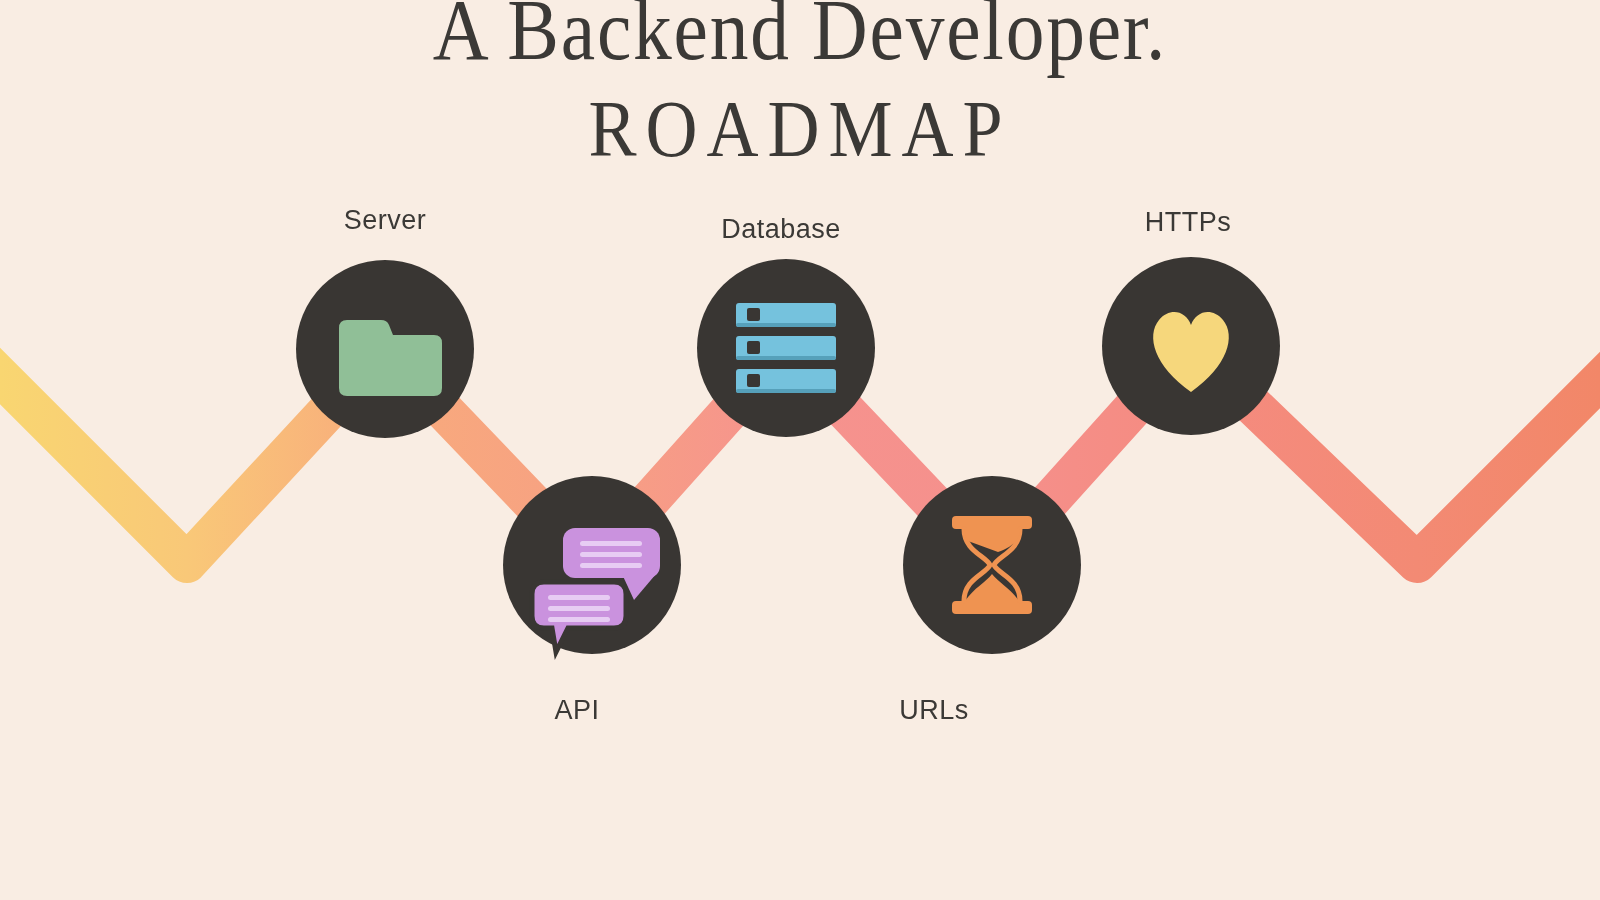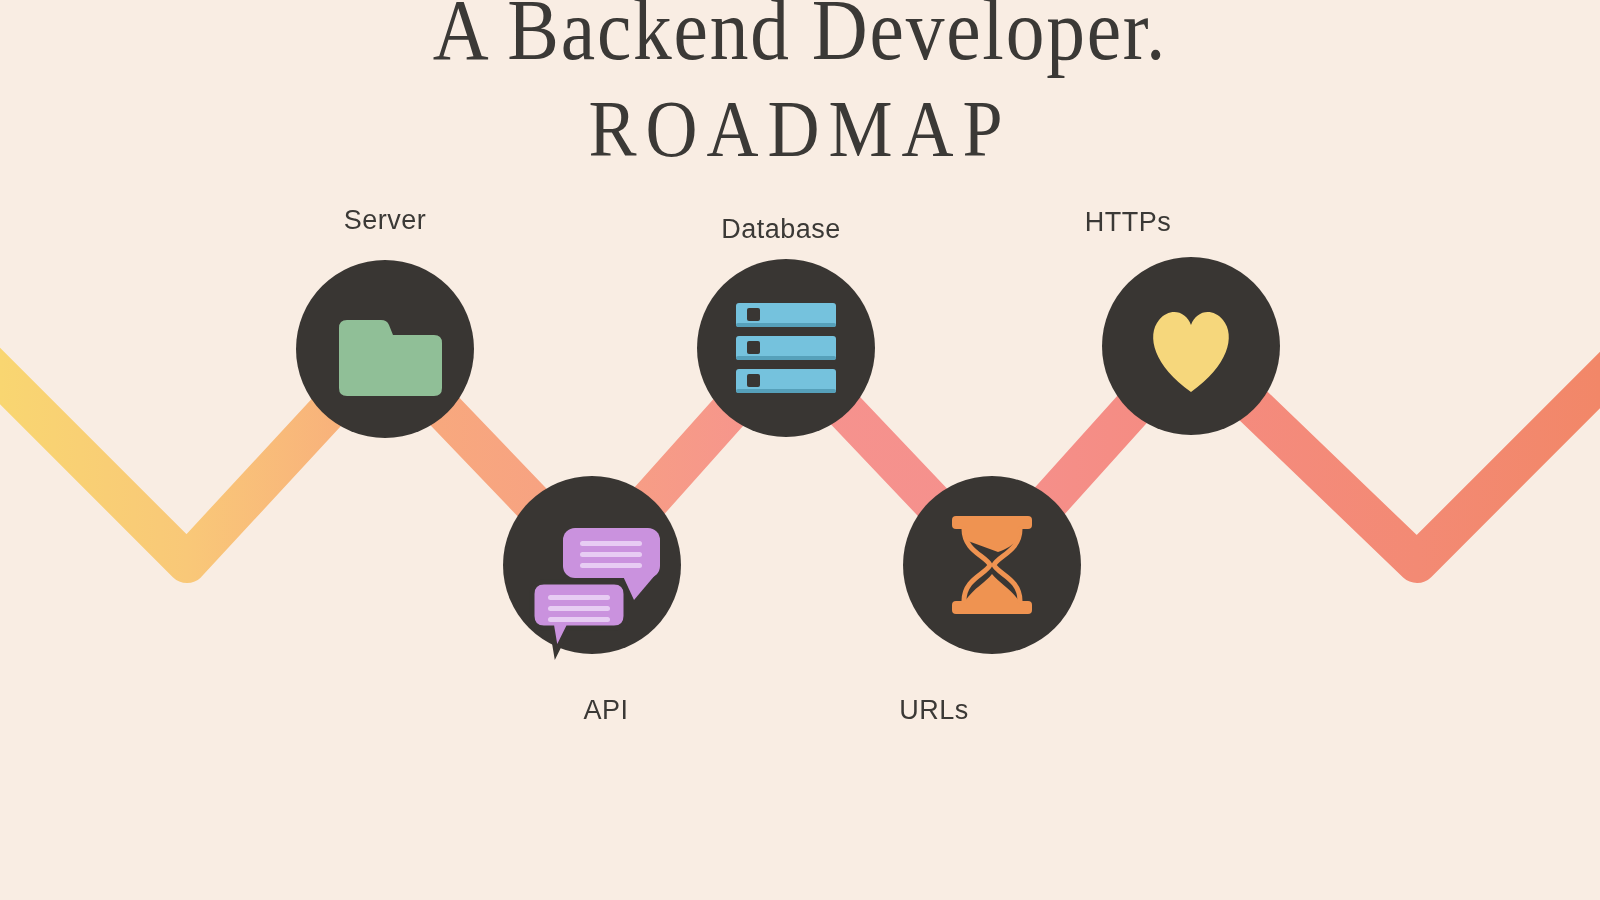--- a/index.html
+++ b/index.html
@@ -46,22 +46,22 @@
   .title-line1 { font-size:86px; line-height:96px; letter-spacing:2px; white-space:nowrap; }
   .title-line2 { font-size:80px; line-height:86px; letter-spacing:10px; margin-top:8px; white-space:nowrap; }
 
   .node-label {
     position:absolute; transform:translateX(-50%);
     font-size:27px; font-weight:500; color:var(--ink);
     letter-spacing:0.5px; white-space:nowrap;
   }
   .lbl-server   { left:385px;  top:205px; }
   .lbl-database { left:781px;  top:206px;margin-top:8px; }
-  .lbl-https    { left:1128px; top:207px;text-align:center; }
-  .lbl-api      { left:606px;  top:695px; }
+  .lbl-https    { left:1188px; top:207px;text-align:center; }
+  .lbl-api      { left:577px;  top:695px; }
   .lbl-urls     { left:934px;  top:695px; }
 </style>
 </head>
 <body>
 
 <svg class="scene" width="1600" height="900" viewBox="0 0 1600 900">
   <defs>
     <linearGradient id="zig" gradientUnits="userSpaceOnUse" x1="0" y1="450" x2="1600" y2="450">
       <stop offset="0" class="gs0"></stop>
       <stop offset="0.117" class="gs1"></stop>

